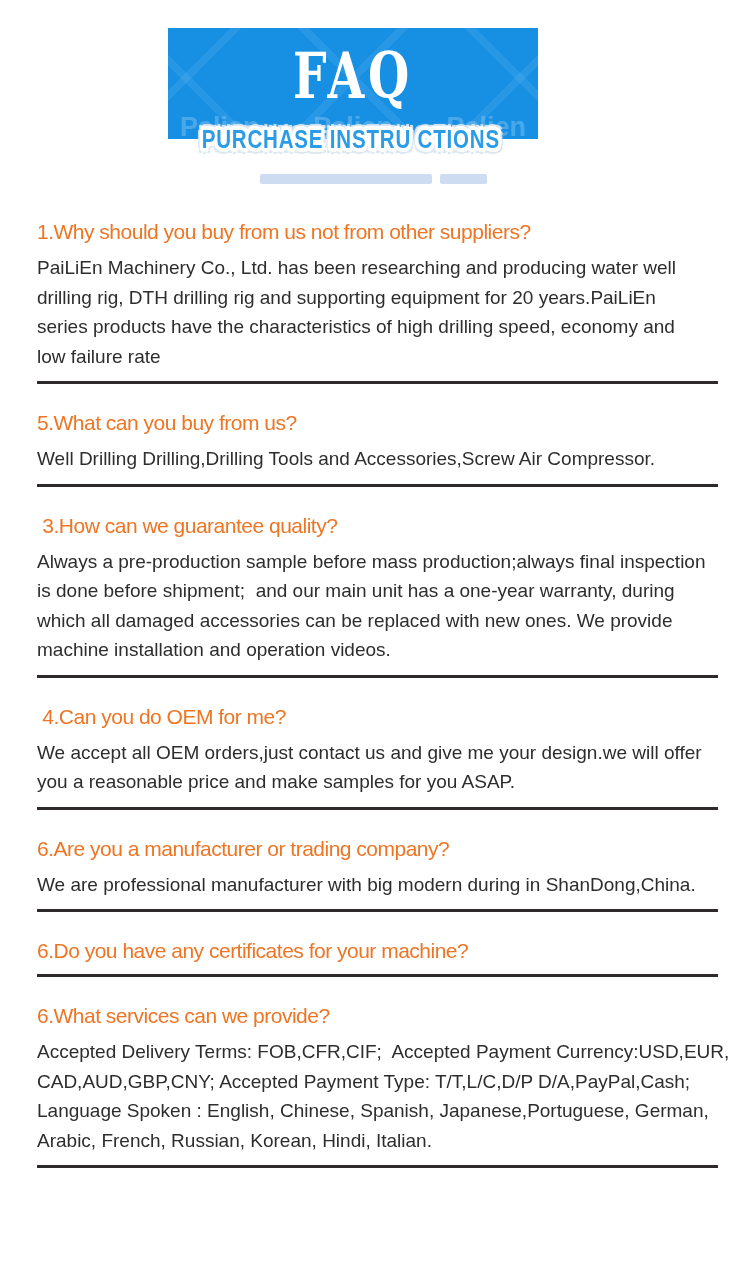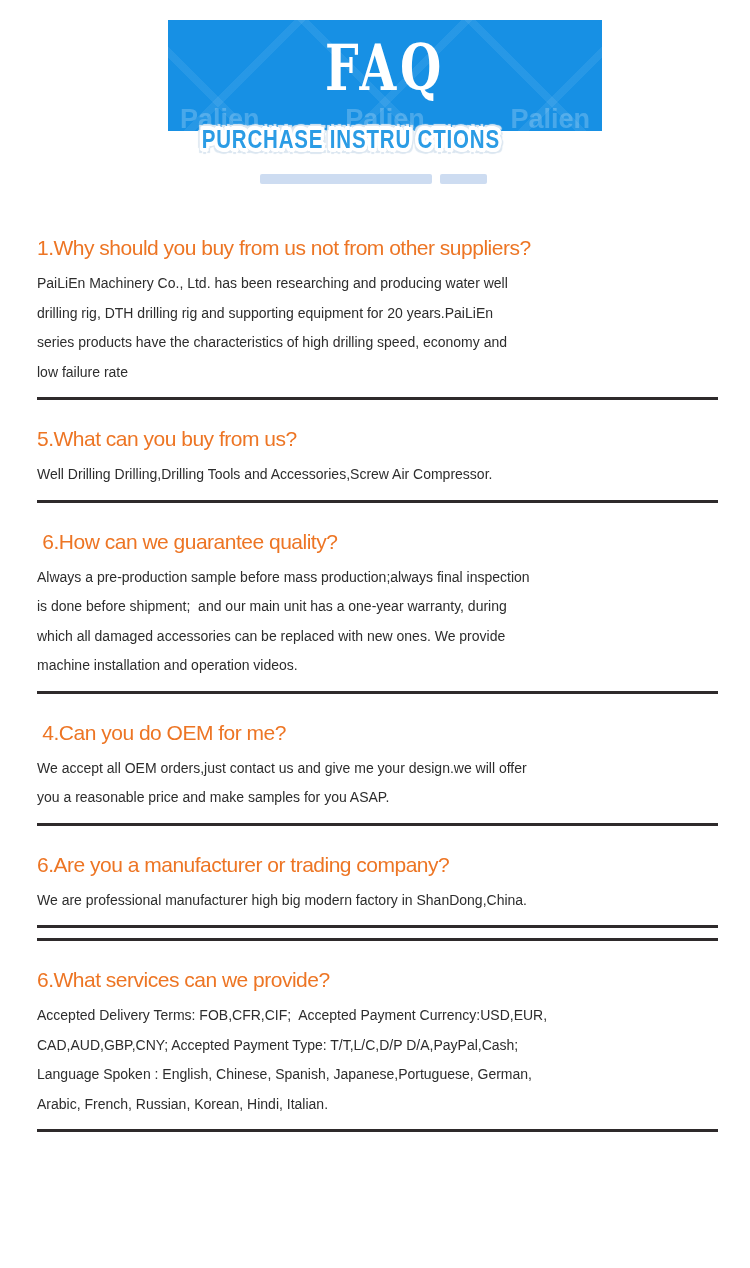--- a/index.html
+++ b/index.html
@@ -6,21 +6,21 @@
   body{
     width:750px;height:1268px;
     background:#ffffff;
     font-family:"Liberation Sans",sans-serif;
     overflow:hidden;
     position:relative;
   }
   
   .banner-area{position:relative;width:750px;height:219px;}
   .banner{
-    position:absolute;left:168px;top:20px;width:434px;height:111px;
+    position:absolute;left:168px;top:28px;width:370px;height:111px;
     background:var(--banner-blue,#1790e4);
     background-image:
       repeating-linear-gradient(45deg, transparent 0 52px, rgba(255,255,255,.07) 52px 60px, transparent 60px 118px),
       repeating-linear-gradient(-45deg, transparent 0 52px, rgba(255,255,255,.07) 52px 60px, transparent 60px 118px);
     overflow:hidden;
   }
   .faq-title{
     display:block;text-align:center;
     margin-top:14px;
     font-family:"DejaVu Serif",serif;
@@ -65,24 +65,24 @@
   
   .content{padding:0 0 0 37px;}
   .question{
     margin:26px 0 8px 0;
     font-size:21px;line-height:26px;
     letter-spacing:-.5px;
     font-weight:400;
     color:var(--question-orange,#ed7524);
     white-space:pre-wrap;
   }
-  .content .faq-section:first-child .question{margin-top:16px;}
+  .content .faq-section:first-child .question{margin-top:0;}
   .answer{
     margin:0;
-    font-size:14px;line-height:29.5px;
+    font-size:19px;line-height:29.5px;
     color:var(--body-text,#2d2d2d);
     white-space:pre-wrap;
   }
   .divider{
     border:0;margin:10px 0 0 0;
     width:681px;
     border-top:3px solid var(--divider,#2e2a2b);
   }
 </style>
 </head>
@@ -115,42 +115,43 @@
     <hr class="divider">
   </div>
 
   <div class="faq-section">
     <p class="question">5.What can you buy from us?</p>
     <p class="answer">Well Drilling Drilling,Drilling Tools and Accessories,Screw Air Compressor.</p>
     <hr class="divider">
   </div>
 
   <div class="faq-section">
-    <p class="question"> 6.How can we guarantee quality?</p>
+    <p class="question"> 3.How can we guarantee quality?</p>
     <p class="answer">Always a pre-production sample before mass production;always final inspection
 is done before shipment;  and our main unit has a one-year warranty, during
 which all damaged accessories can be replaced with new ones. We provide
 machine installation and operation videos.</p>
     <hr class="divider">
   </div>
 
   <div class="faq-section">
     <p class="question"> 4.Can you do OEM for me?</p>
     <p class="answer">We accept all OEM orders,just contact us and give me your design.we will offer
 you a reasonable price and make samples for you ASAP.</p>
     <hr class="divider">
   </div>
 
   <div class="faq-section">
     <p class="question">6.Are you a manufacturer or trading company?</p>
-    <p class="answer">We are professional manufacturer high big modern factory in ShanDong,China.</p>
+    <p class="answer">We are professional manufacturer with big modern during in ShanDong,China.</p>
     <hr class="divider">
   </div>
 
   <div class="faq-section">
+    <p class="question">6.Do you have any certificates for your machine?</p>
     <hr class="divider">
   </div>
 
   <div class="faq-section">
     <p class="question">6.What services can we provide?</p>
     <p class="answer">Accepted Delivery Terms: FOB,CFR,CIF;  Accepted Payment Currency:USD,EUR,
 CAD,AUD,GBP,CNY; Accepted Payment Type: T/T,L/C,D/P D/A,PayPal,Cash;
 Language Spoken : English, Chinese, Spanish, Japanese,Portuguese, German,
 Arabic, French, Russian, Korean, Hindi, Italian.</p>
     <hr class="divider">

